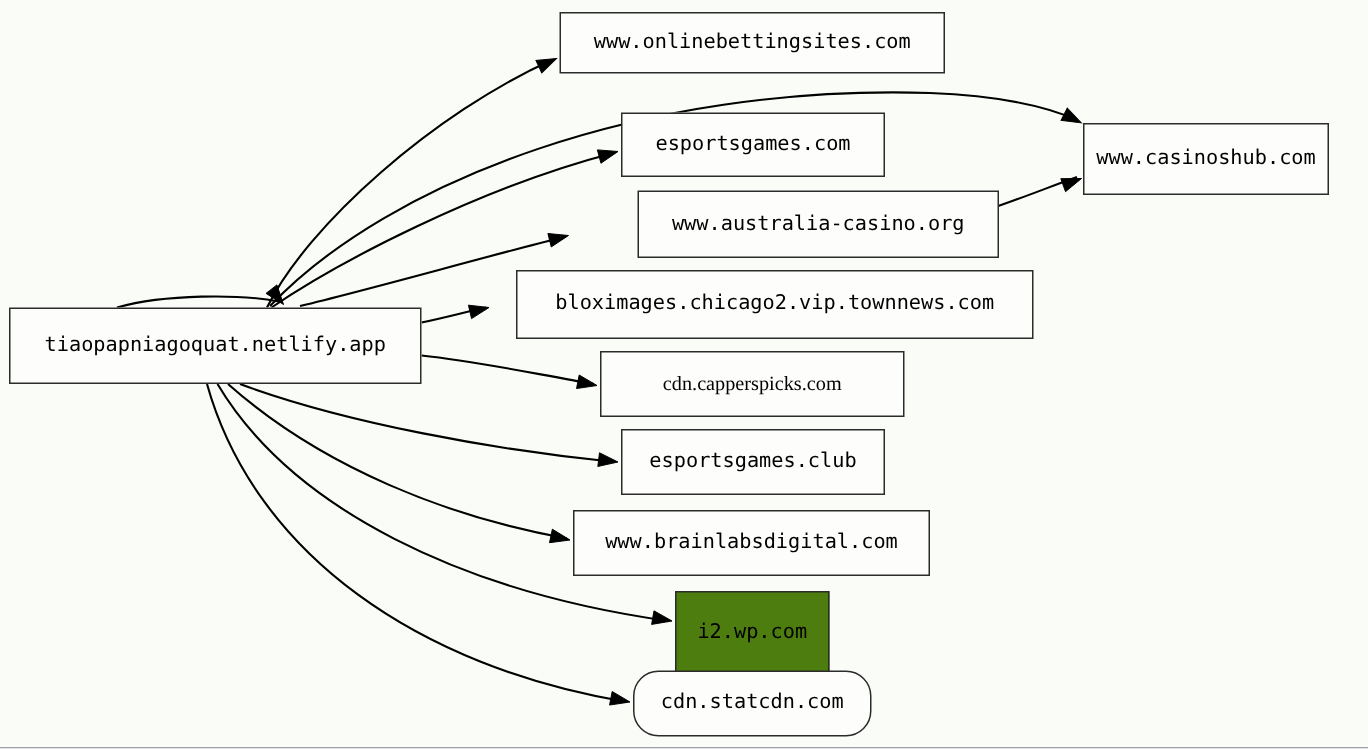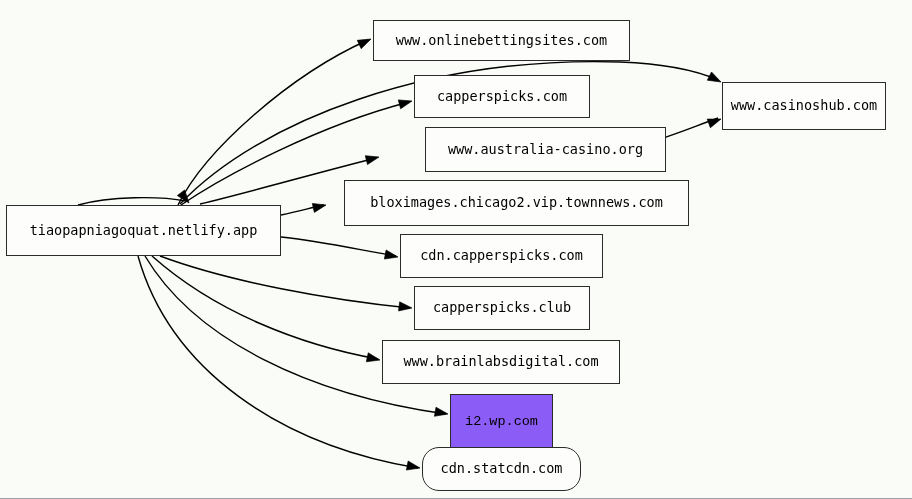--- a/index.html
+++ b/index.html
@@ -89,45 +89,45 @@
         <polygon class="arrow-head" points="0,0 -13,-4.6 -13,4.6" fill="#000000" transform="translate(448,414) rotate(10)"></polygon>
         <polygon class="arrow-head" points="0,0 -13,-4.6 -13,4.6" fill="#000000" transform="translate(420,468) rotate(11)"></polygon>
         <polygon class="arrow-head" points="0,0 -13,-4.6 -13,4.6" fill="#000000" transform="translate(721,119) rotate(-20)"></polygon>
       </g>
   </svg>
 
   <div id="nodes-layer">
       <div class="graph-node root" style="left: 6px; top: 205px; width: 275px; height: 51px; background: rgb(253, 254, 251); border-color: rgb(43, 43, 43);">
         <span class="node-label">tiaopapniagoquat.netlify.app</span>
       </div>
-      <div class="graph-node" style="left: 373px; top: 20px; width: 257px; height: 41px; background: rgb(253, 254, 251); border-color: rgb(43, 43, 43);">
+      <div class="graph-node" style="left: 373px; top: 8px; width: 257px; height: 41px; background: rgb(253, 254, 251); border-color: rgb(43, 43, 43);">
         <span class="node-label">www.onlinebettingsites.com</span>
       </div>
       <div class="graph-node" style="left: 722px; top: 82px; width: 164px; height: 48px; background: rgb(253, 254, 251); border-color: rgb(43, 43, 43);">
         <span class="node-label">www.casinoshub.com</span>
       </div>
       <div class="graph-node" style="left: 414px; top: 75px; width: 176px; height: 43px; background: rgb(253, 254, 251); border-color: rgb(43, 43, 43);">
-        <span class="node-label">capperspicks.com</span>
+        <span class="node-label">esportsgames.com</span>
       </div>
       <div class="graph-node" style="left: 381px; top: 127px; width: 241px; height: 45px; background: rgb(253, 254, 251); border-color: rgb(43, 43, 43); margin-left: 44px;">
         <span class="node-label">www.australia-casino.org</span>
       </div>
       <div class="graph-node" style="left: 328px; top: 180px; width: 345px; height: 46px; background: rgb(253, 254, 251); border-color: rgb(43, 43, 43); margin-left: 16px;">
         <span class="node-label">bloximages.chicago2.vip.townnews.com</span>
       </div>
-      <div class="graph-node" style="left: 400px; top: 234px; width: 203px; height: 44px; background: rgb(253, 254, 251); border-color: rgb(43, 43, 43);">
+      <div class="graph-node" style="left: 400px; top: 234px; width: 203px; height: 44px; background: rgb(253, 254, 251); border-color: rgb(43, 43, 43); font-family: Liberation Serif, serif;">
         <span class="node-label">cdn.capperspicks.com</span>
       </div>
       <div class="graph-node" style="left: 414px; top: 286px; width: 176px; height: 44px; background: rgb(253, 254, 251); border-color: rgb(43, 43, 43);">
-        <span class="node-label">capperspicks.club</span>
+        <span class="node-label">esportsgames.club</span>
       </div>
       <div class="graph-node" style="left: 382px; top: 340px; width: 238px; height: 44px; background: rgb(253, 254, 251); border-color: rgb(43, 43, 43);">
         <span class="node-label">www.brainlabsdigital.com</span>
       </div>
-      <div class="graph-node" style="left: 450px; top: 394px; width: 103px; height: 55px; background: #8b5cf6; border-color: rgb(43, 43, 43); font-family: Liberation Mono, monospace;">
+      <div class="graph-node" style="left: 450px; top: 394px; width: 103px; height: 55px; background: #4d7c0f; border-color: rgb(43, 43, 43);">
         <span class="node-label">i2.wp.com</span>
       </div>
       <div class="graph-node" style="left: 422px; top: 447px; width: 159px; height: 44px; background: rgb(253, 254, 251); border-color: rgb(43, 43, 43); border-radius: 17px;">
         <span class="node-label">cdn.statcdn.com</span>
       </div>
     </div>
 
 </div>
 
 </body></html>

